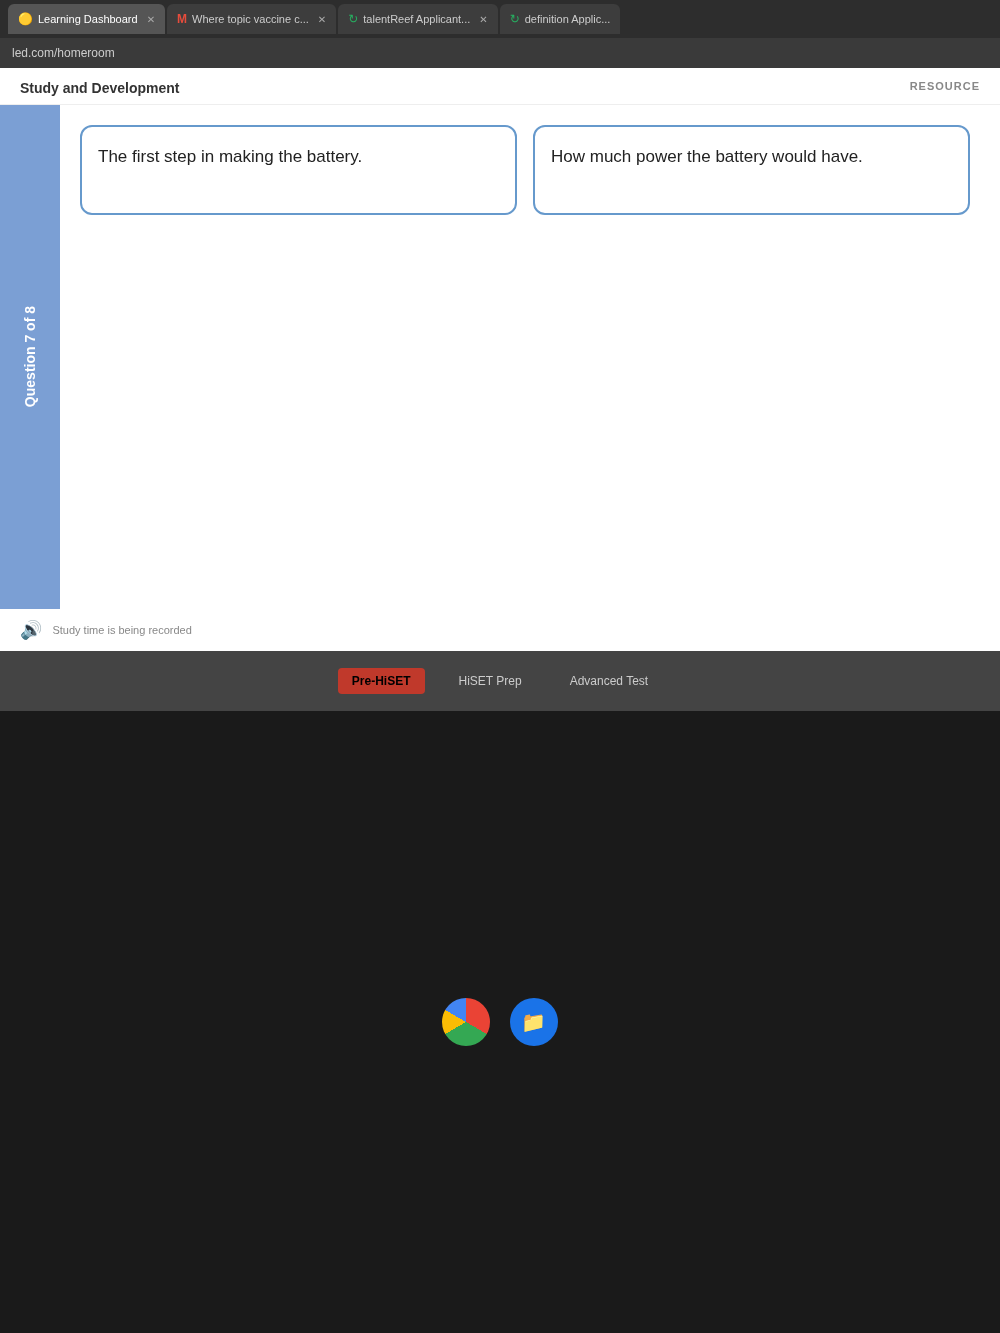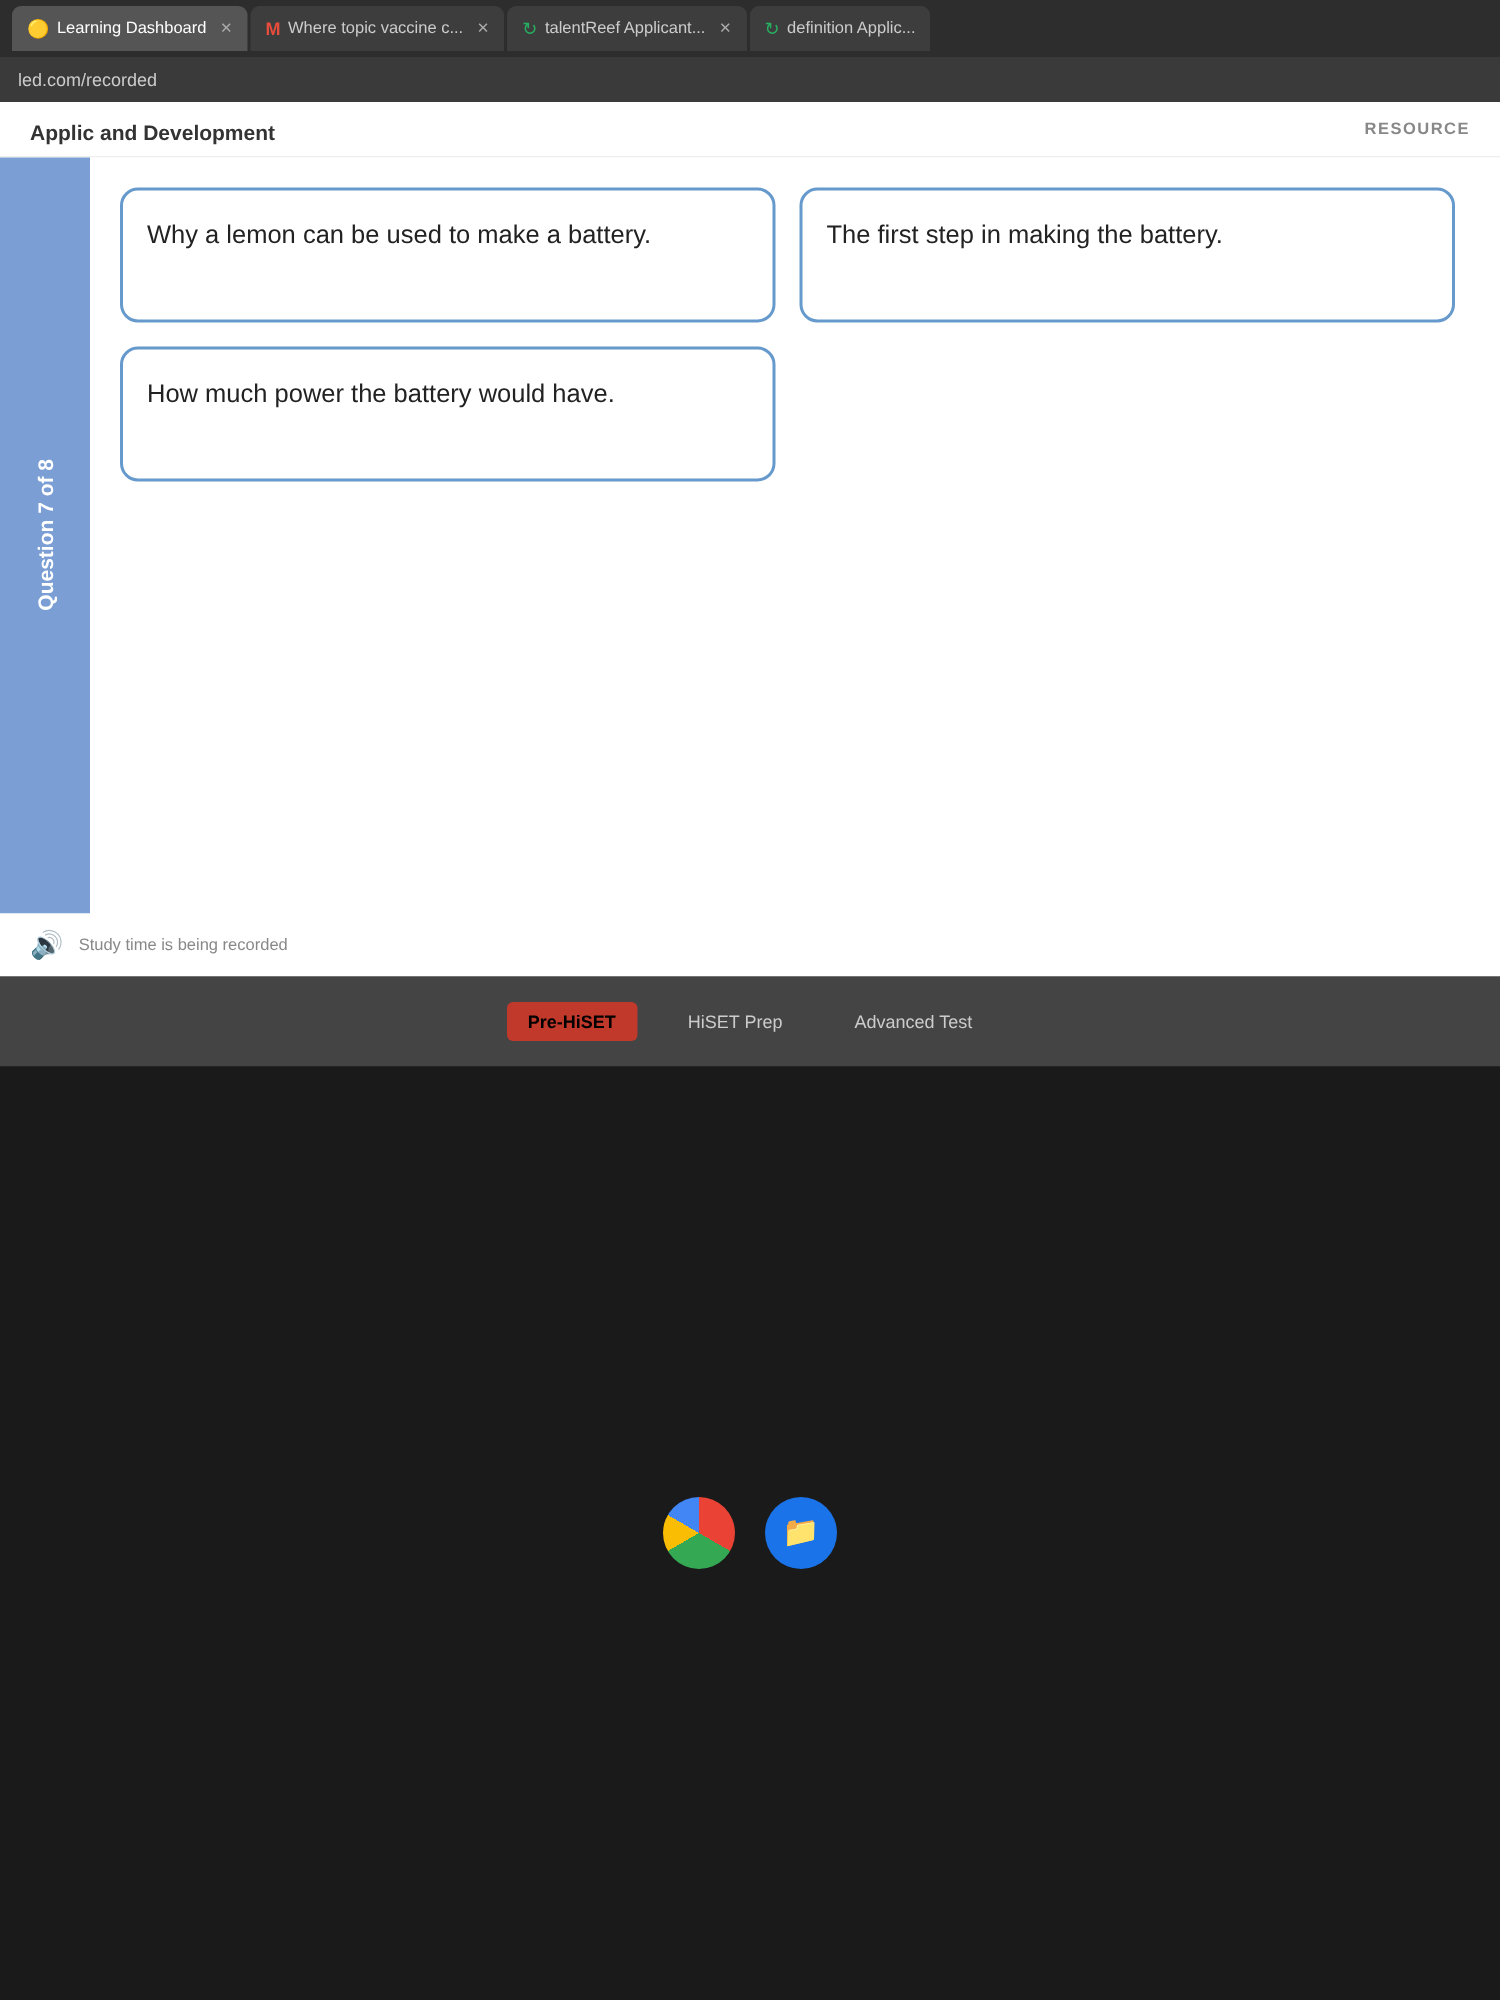--- a/index.html
+++ b/index.html
@@ -253,44 +253,41 @@
     <span>talentReef Applicant...</span>
     <span class="tab-close">✕</span>
   </div>
   <div class="tab">
     <span class="tab-icon" style="color:#27ae60;">↻</span>
     <span>definition Applic...</span>
   </div>
 </div>
 
 <div class="address-bar-row">
-  <span class="address-text">led.com/recorded</span>
+  <span class="address-text">led.com/homeroom</span>
 </div>
 
 <div class="browser-content">
 
   <div class="top-bar">
-    <span class="topics-label">Applic and Development</span>
+    <span class="topics-label">Study and Development</span>
     <span class="resource-label">RESOURCE</span>
   </div>
 
   <div class="quiz-area">
 
     <div class="question-sidebar">
       <span class="question-number-text">Question 7 of 8</span>
     </div>
 
     <div class="quiz-content">
 
 
       <div class="options-grid">
 
-        <div class="option-card">
-          <span>Why a lemon can be used to make a battery.</span>
-        </div>
 
 
         <div class="option-card">
           <span>The first step in making the battery.</span>
         </div>
 
         <div class="option-card">
           <span>How much power the battery would have.</span>
         </div>
 

